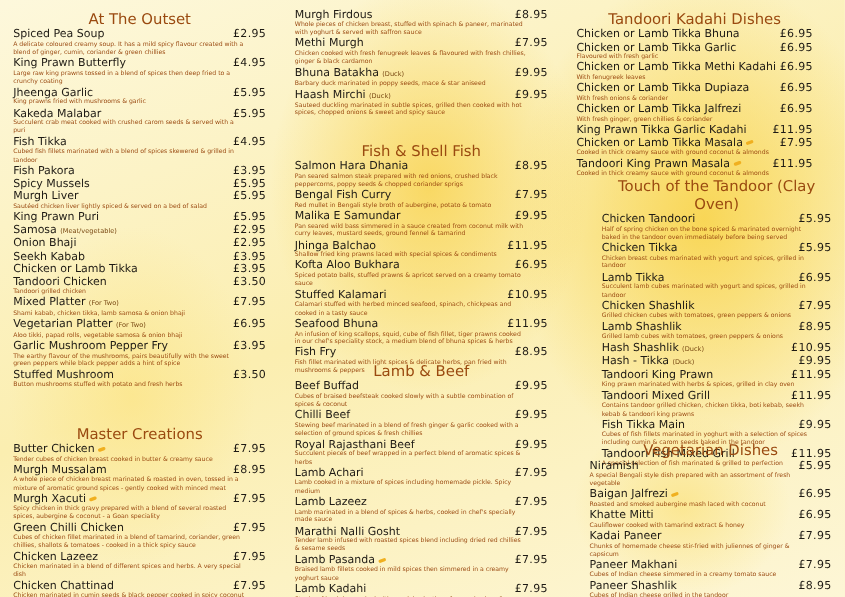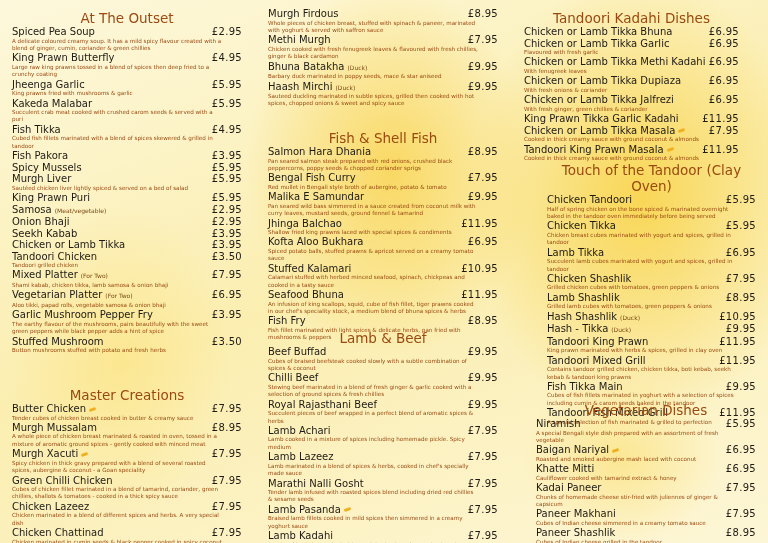--- a/index.html
+++ b/index.html
@@ -514,21 +514,21 @@
       <h2 class="section-title">Vegetarian Dishes</h2>
       <div>
         <div class="item-row">
           <span class="item-name"><span>Niramish</span></span>
           <span class="price">£5.95</span>
         </div>
         <div class="desc">A special Bengali style dish prepared with an assortment of fresh vegetable</div>
       </div>
       <div>
         <div class="item-row">
-          <span class="item-name"><span>Baigan Nariyal</span><span class="chili"></span></span>
+          <span class="item-name"><span>Baigan Jalfrezi</span><span class="chili"></span></span>
           <span class="price">£6.95</span>
         </div>
         <div class="desc">Roasted and smoked aubergine mash laced with coconut</div>
       </div>
       <div>
         <div class="item-row">
           <span class="item-name"><span>Khatte Mitti</span></span>
           <span class="price">£6.95</span>
         </div>
         <div class="desc">Cauliflower cooked with tamarind extract &amp; honey</div>

